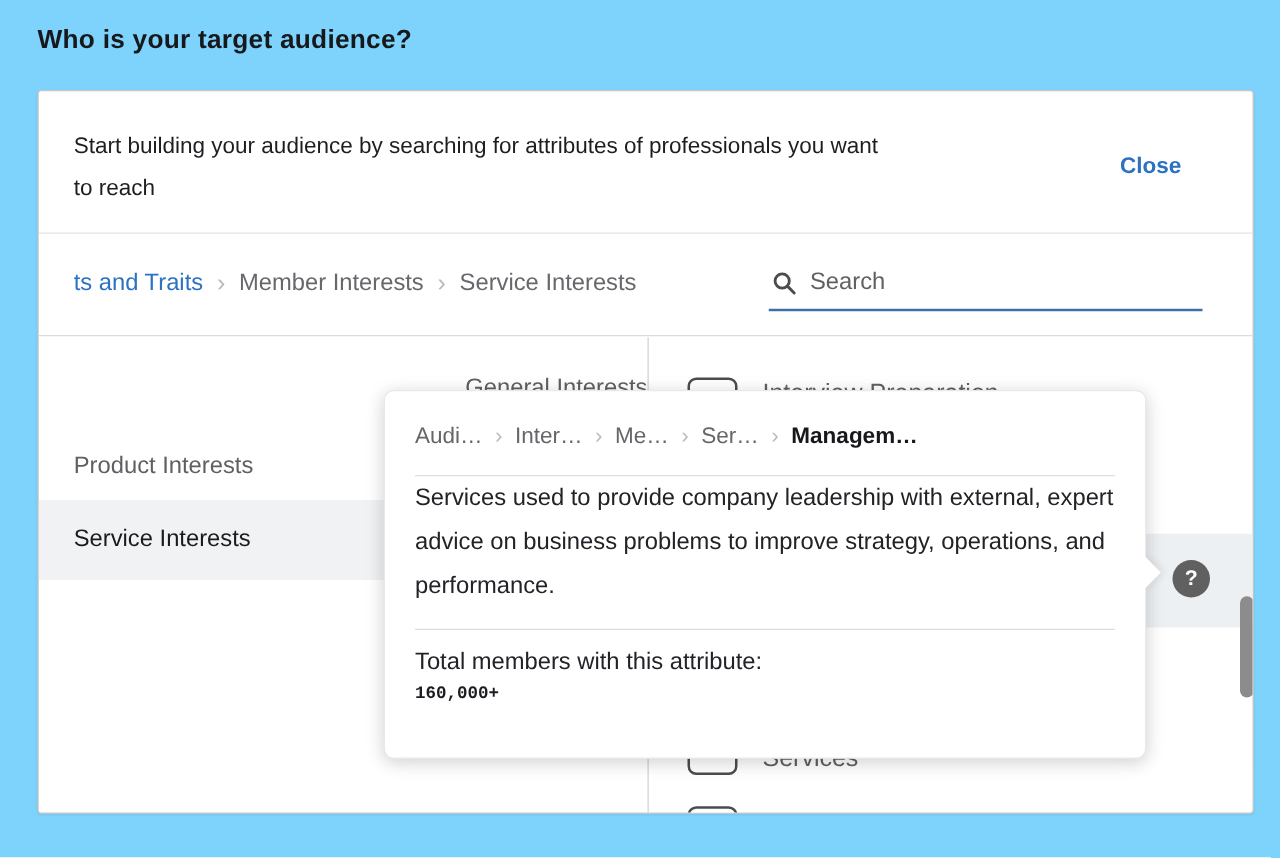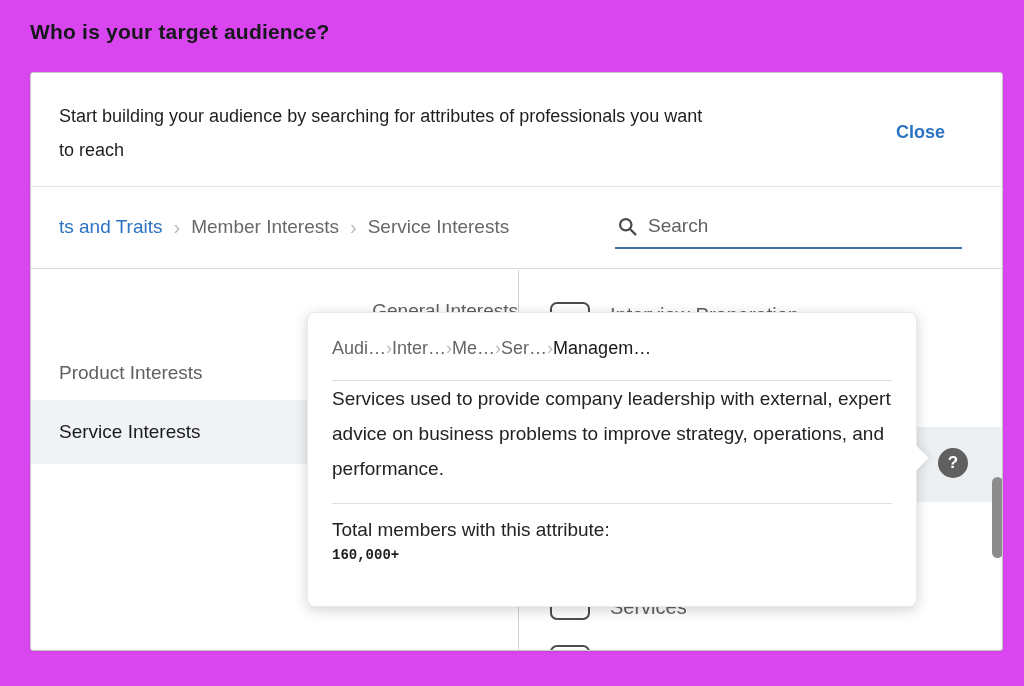--- a/index.html
+++ b/index.html
@@ -1,18 +1,18 @@
 <!DOCTYPE html>
 <html><head>
 <meta charset="utf-8">
 <style>
   * { margin:0; padding:0; box-sizing:border-box; }
   html,body { background:#fff; }
   body { font-family:"Liberation Sans","DejaVu Sans",sans-serif; }
-  .canvas { position:relative; width:1024px; height:686px; background:#d946ef; overflow:hidden; }
+  .canvas { position:relative; width:1024px; height:686px; background:#7dd3fc; overflow:hidden; }
 
   .page-title { position:absolute; left:30px; top:20px; font-size:21px; font-weight:bold; color:#17181c; letter-spacing:0.2px; }
 
   .panel { position:absolute; left:30px; top:72px; width:973px; height:579px; background:#fff;
            border:1px solid #c8c8c8; border-radius:3px; box-shadow:0 1px 2px rgba(0,0,0,0.08); overflow:hidden; }
 
   
   .panel-header { position:absolute; left:0; top:0; width:100%; height:114px; border-bottom:1px solid #e3e3e3; }
   .header-message { position:absolute; left:28px; top:26px; width:650px; font-size:18px; line-height:34px; color:#1d1e22; }
   .close-link { position:absolute; right:57px; top:49px; font-size:18px; font-weight:bold; color:#2b72c2; cursor:pointer; }
@@ -51,24 +51,24 @@
   .partial-checkbox { position:absolute; left:30px; top:375px; width:40px; height:26px; border:2px solid #4a4c4e;
                       border-radius:7px; background:#fff; }
   .scroll-thumb { position:absolute; left:472px; top:207px; width:11px; height:81px; border-radius:6px; background:#8c8c8c; cursor:pointer; }
 
   
   .tooltip { position:absolute; left:276px; top:239px; width:610px; height:295px; background:#fff;
              border:1px solid #e9e9e9; border-radius:8px; box-shadow:0 3px 14px rgba(0,0,0,0.18); z-index:10; }
   .tooltip-caret { position:absolute; right:-9px; top:136px; width:18px; height:18px; background:#fff;
                    transform:rotate(45deg); box-shadow:3px -3px 6px rgba(0,0,0,0.06); }
   .tip-inner { position:relative; padding:0 24px; }
-  .tip-crumbs { display:flex; align-items:center; gap:0; margin-top:25px; font-size:18px; white-space:nowrap; }
+  .tip-crumbs { display:flex; align-items:center; gap:10px; margin-top:25px; font-size:18px; white-space:nowrap; }
   .tip-crumb { color:#646669; }
   .tip-sep { color:#bcbcbc; font-size:18px; }
-  .tip-crumb-last { color:#17181c; font-weight:normal; }
+  .tip-crumb-last { color:#17181c; font-weight:bold; }
   .tip-hr { border:none; border-top:1px solid #dedede; margin:21px 0 0 0; }
   .tip-desc { font-size:19px; line-height:35px; color:#222327; width:565px; }
   .tip-hr2 { border:none; border-top:1px solid #dedede; margin:17px 0 0 0; }
   .tip-total-label { margin-top:15px; font-size:19px; color:#222327; }
   .tip-total-value { margin-top:6px; font-size:14px; font-weight:bold; color:#1b1c20;font-family:Liberation Mono, monospace; }
 </style>
 </head>
 <body>
 
 <div class="canvas">

